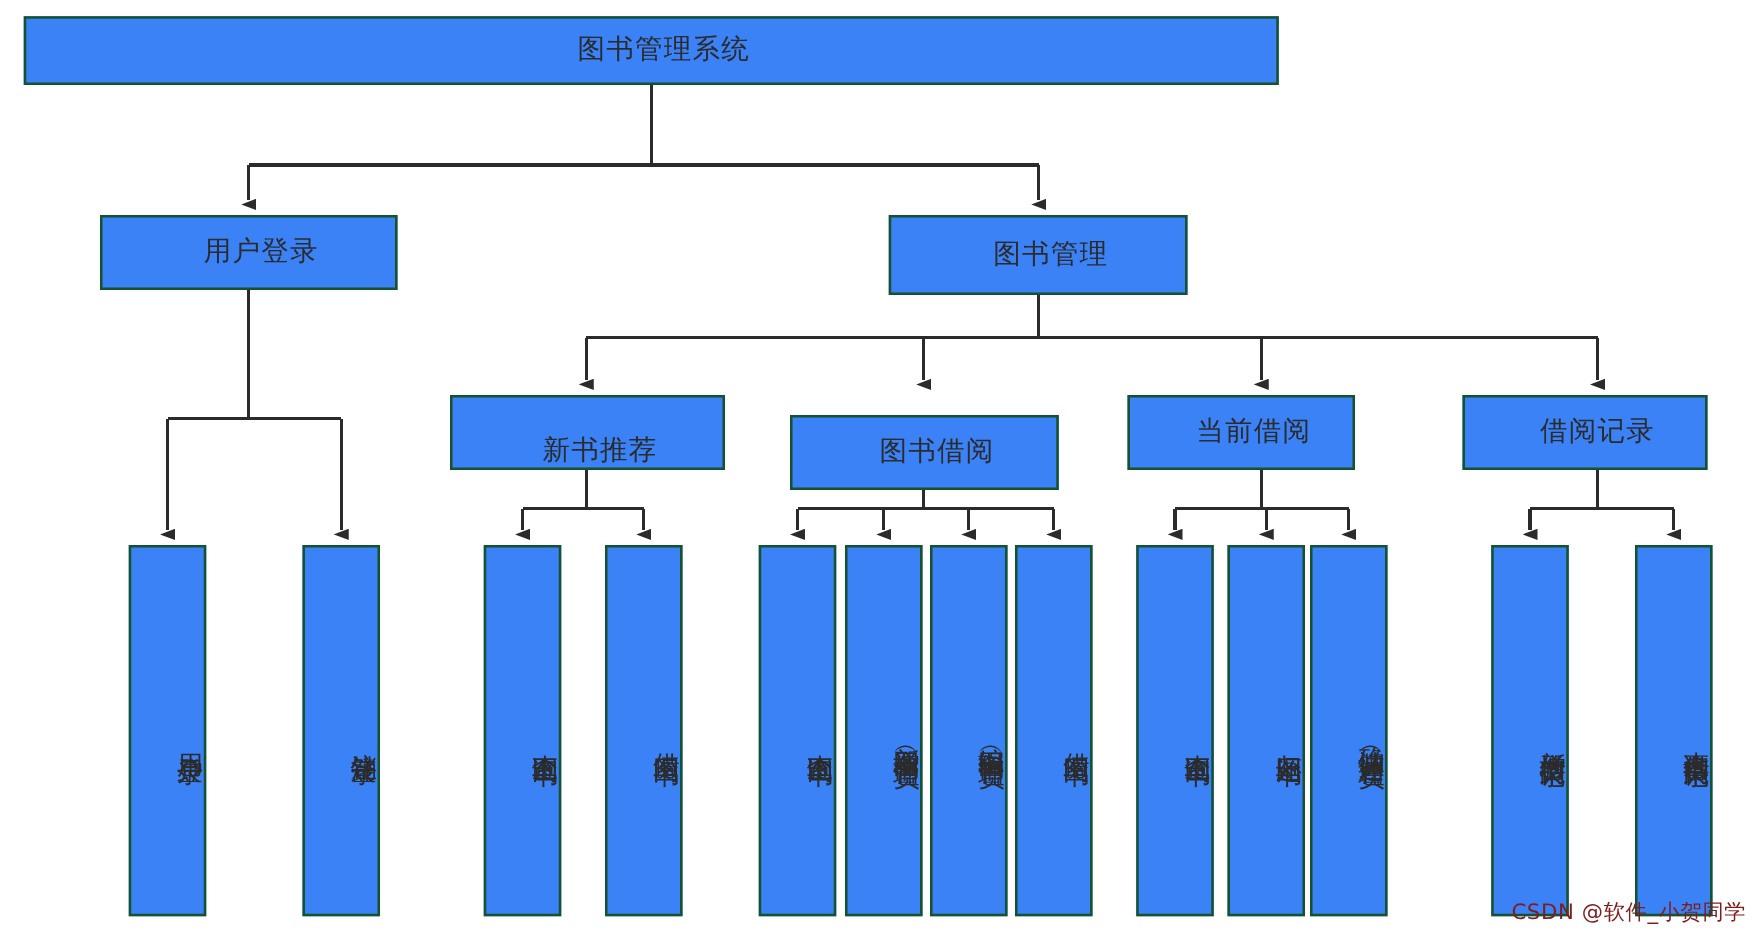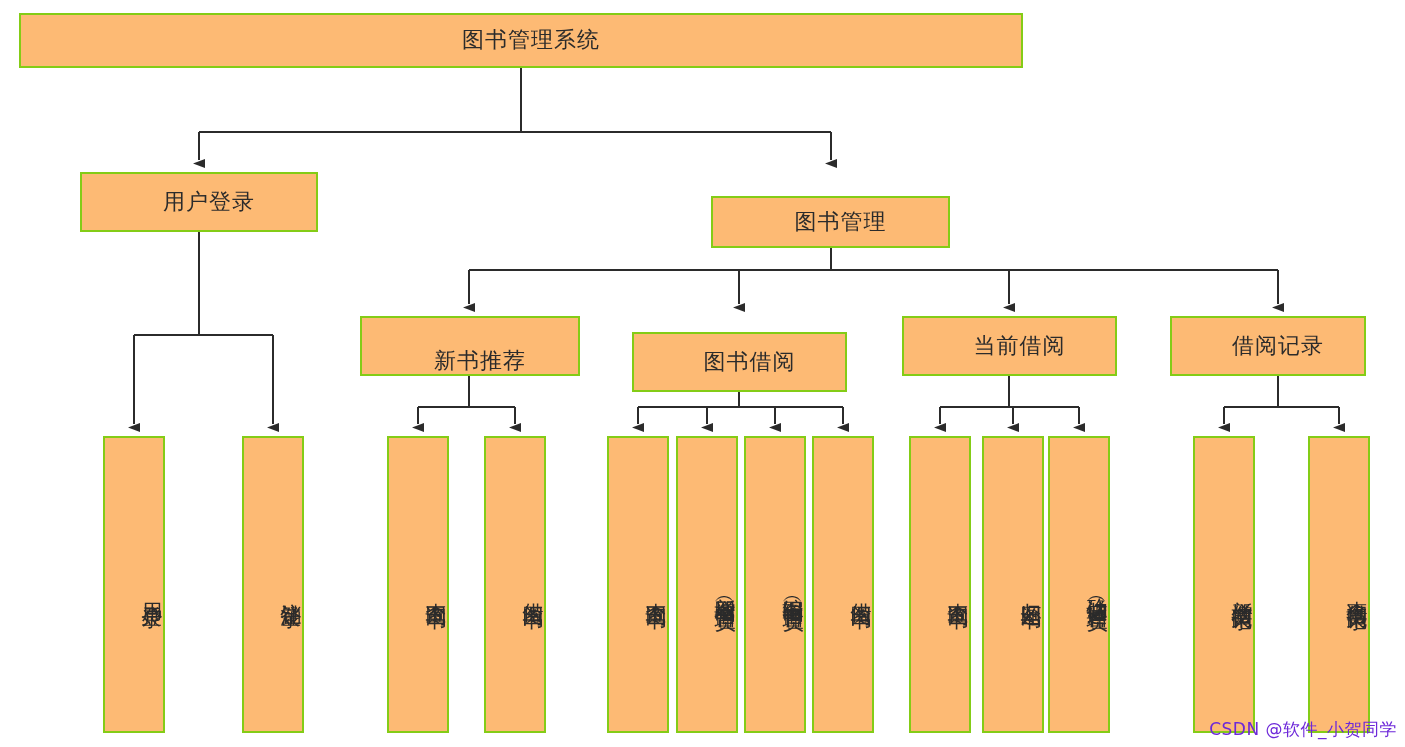--- a/index.html
+++ b/index.html
@@ -20,22 +20,22 @@
   #edges {
     position: absolute;
     left: 0;
     top: 0;
     width: 1405px;
     height: 747px;
   }
   .node {
     position: absolute;
     box-sizing: border-box;
-    border: 2px solid #84cc16;
-    background: #fdba74;
+    border: 2px solid #14532d;
+    background: #3b82f6;
     display: flex;
     align-items: center;
     justify-content: center;
     color: #2b2b2b;
     z-index: 2;
     padding-left: 20px;
   }
   .node.horiz {
     font-size: 22px;
     letter-spacing: 1px;
@@ -56,21 +56,21 @@
     white-space: pre;
   }
   .node.vert .label {
     text-align: center;
   }
   .watermark {
     position: absolute;
     right: 8px;
     bottom: 6px;
     font-size: 17px;
-    color: #6d28d9;
+    color: #7f1d1d;
     z-index: 5;
     white-space: nowrap;
     letter-spacing: 0.5px;
   }
 </style>
 </head>
 <body>
 
 <div id="canvas">
 
@@ -124,31 +124,31 @@
     </g>
   </svg>
 
   <div class="node horiz" style="left:19px; top:13px; width:1004px; height:55px;">
     <span class="label">图书管理系统</span>
   </div>
 
   <div class="node horiz" style="left:80px; top:172px; width:238px; height:60px;">
     <span class="label">用户登录</span>
   </div>
-  <div class="node horiz" style="left:711px; top:172px; width:239px; height:52px;margin-top:24px;">
+  <div class="node horiz" style="left:711px; top:172px; width:239px; height:64px;">
     <span class="label">图书管理</span>
   </div>
 
   <div class="node horiz" style="left:360px; top:316px; width:220px; height:60px;align-items:flex-end;">
     <span class="label">新书推荐</span>
   </div>
   <div class="node horiz" style="left:632px; top:332px; width:215px; height:60px;">
     <span class="label">图书借阅</span>
   </div>
-  <div class="node horiz" style="left:902px; top:316px; width:215px; height:60px;">
+  <div class="node horiz" style="left:902px; top:316px; width:182px; height:60px;">
     <span class="label">当前借阅</span>
   </div>
   <div class="node horiz" style="left:1170px; top:316px; width:196px; height:60px;">
     <span class="label">借阅记录</span>
   </div>
 
   <div class="node vert" style="left:103px; top:436px; width:62px; height:297px;">
     <span class="label">用户登录</span>
   </div>
   <div class="node vert" style="left:242px; top:436px; width:62px; height:297px;">

